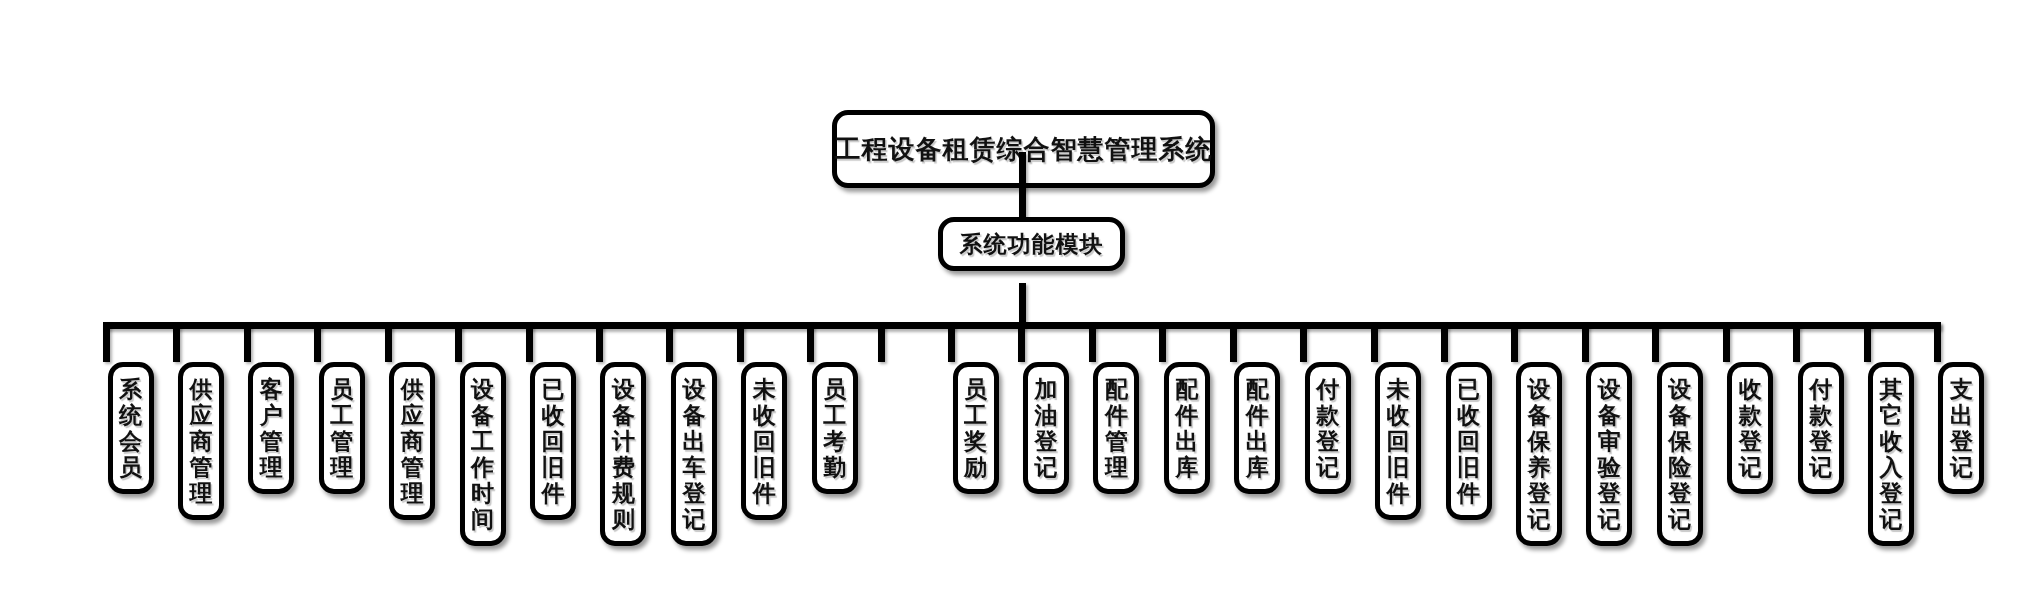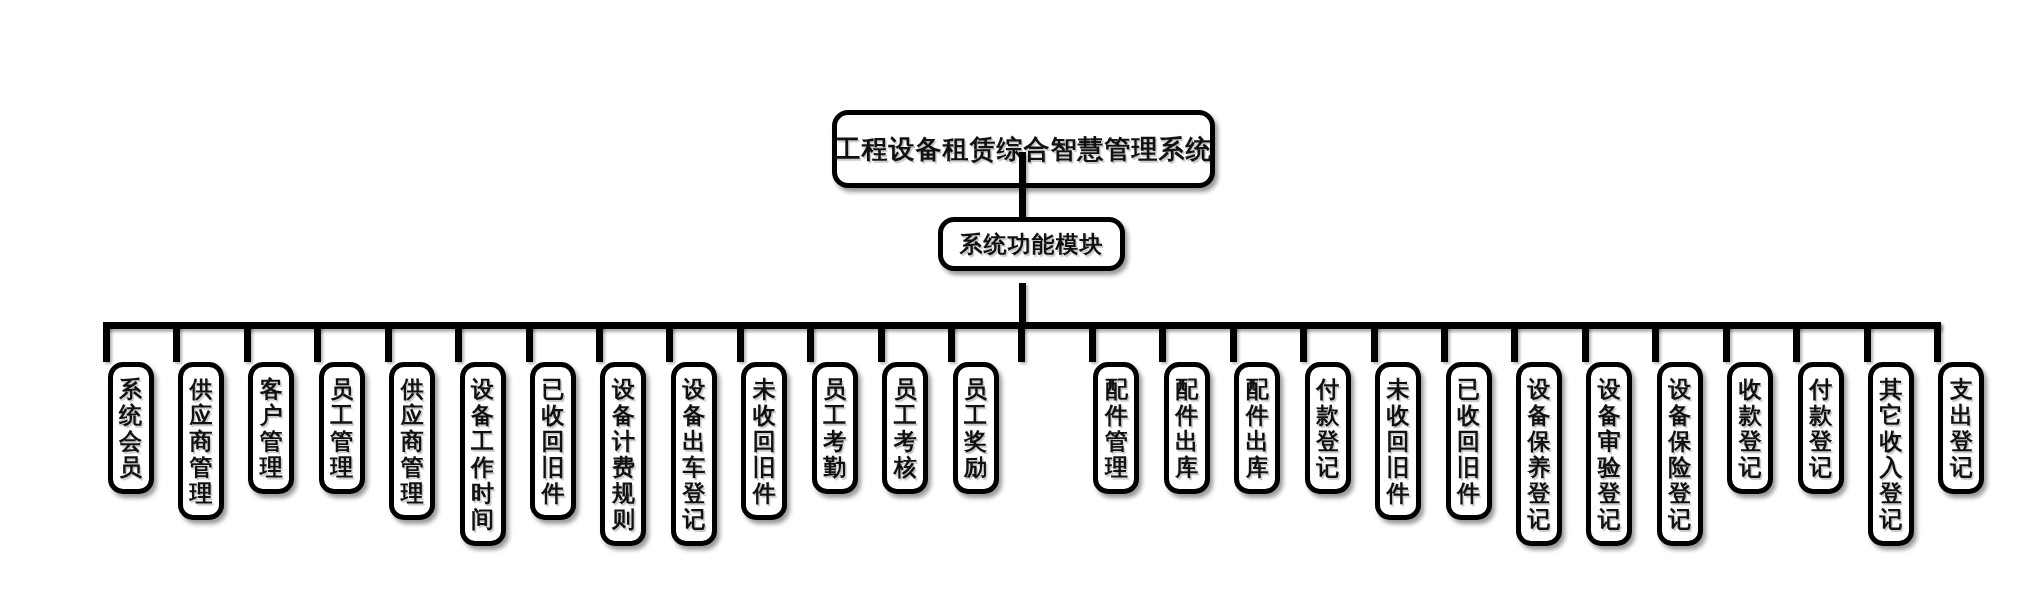--- a/index.html
+++ b/index.html
@@ -198,34 +198,34 @@
 
     <div class="leaf">
       <div class="stem"></div>
       <div class="leaf-box">
         <div class="leaf-label">员工考勤</div>
       </div>
     </div>
 
     <div class="leaf">
       <div class="stem"></div>
-      <div class="leaf-box">
-        <div class="leaf-label">员工考核</div>
-      </div>
     </div>
 
     <div class="leaf">
       <div class="stem"></div>
       <div class="leaf-box">
         <div class="leaf-label">员工奖励</div>
       </div>
     </div>
 
     <div class="leaf">
       <div class="stem"></div>
+      <div class="leaf-box">
+        <div class="leaf-label">加油登记</div>
+      </div>
     </div>
 
     <div class="leaf">
       <div class="stem"></div>
       <div class="leaf-box">
         <div class="leaf-label">配件管理</div>
       </div>
     </div>
 
     <div class="leaf">

